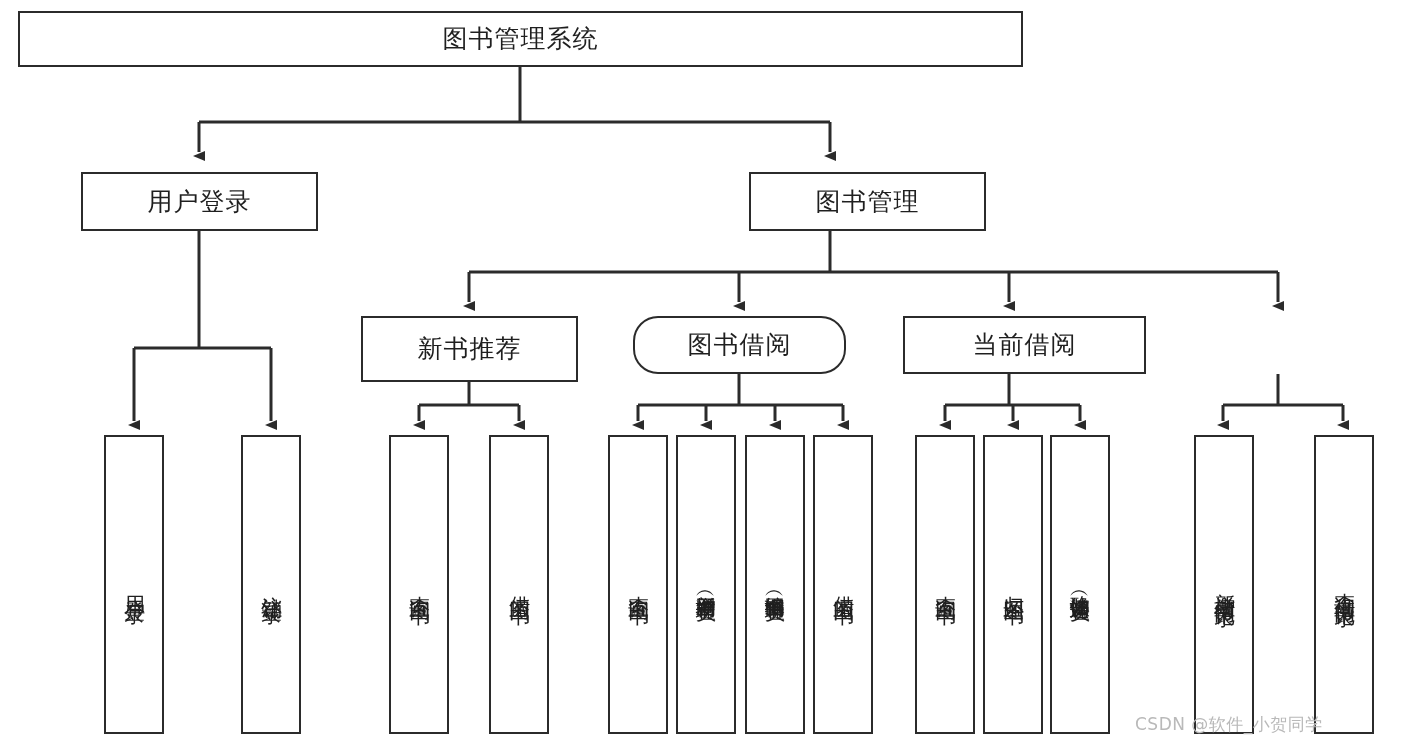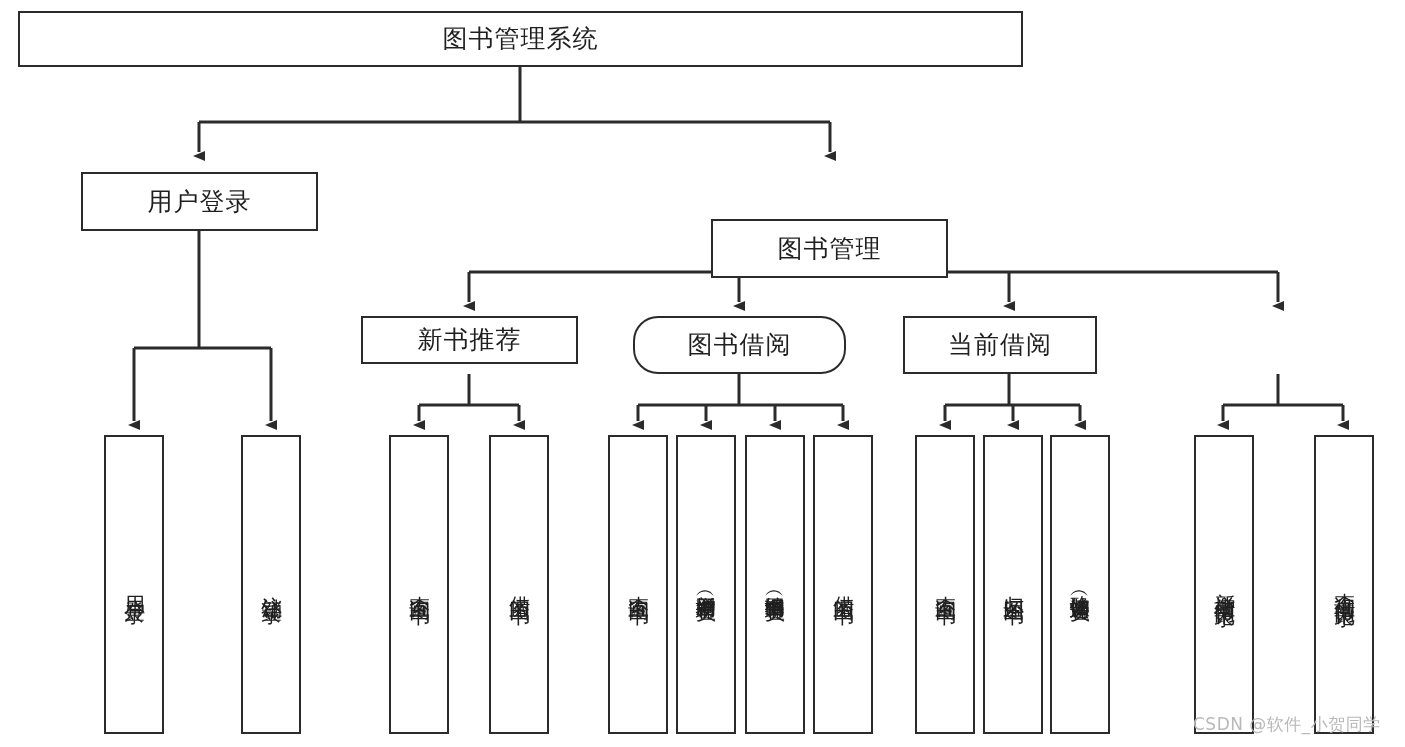--- a/index.html
+++ b/index.html
@@ -59,21 +59,21 @@
     line-height: 1.12;
     letter-spacing: 3px;
     white-space: nowrap;
   }
   .node.vertical.tall .node-label {
     font-size: 20px;
     letter-spacing: 1px;
   }
   .watermark {
     position: absolute;
-    left: 1193px;
+    left: 1135px;
     top: 713px;
     font-size: 17px;
     color: #b9b9b9;
     letter-spacing: 0.5px;
     white-space: nowrap;
     font-family: "DejaVu Sans", "Liberation Sans", sans-serif;
   }
 </style>
 </head>
 <body>
@@ -135,31 +135,31 @@
     </g>
   </svg>
 
   <div class="node horizontal" style="left:18px; top:11px; width:1005px; height:56px;">
     <span class="node-label">图书管理系统</span>
   </div>
 
   <div class="node horizontal" style="left:81px; top:172px; width:237px; height:59px;">
     <span class="node-label">用户登录</span>
   </div>
-  <div class="node horizontal" style="left:711px; top:172px; width:237px; height:59px;margin-top:47px;">
+  <div class="node horizontal" style="left:749px; top:172px; width:237px; height:59px;">
     <span class="node-label">图书管理</span>
   </div>
 
-  <div class="node horizontal" style="left:361px; top:316px; width:217px; height:48px;">
+  <div class="node horizontal" style="left:361px; top:316px; width:217px; height:66px;">
     <span class="node-label">新书推荐</span>
   </div>
   <div class="node horizontal" style="left:633px; top:316px; width:213px; height:58px;border-radius:25px;">
     <span class="node-label">图书借阅</span>
   </div>
-  <div class="node horizontal" style="left:903px; top:316px; width:194px; height:58px;">
+  <div class="node horizontal" style="left:903px; top:316px; width:243px; height:58px;">
     <span class="node-label">当前借阅</span>
   </div>
 
   <div class="node vertical" style="left:104px; top:435px; width:60px; height:299px;">
     <span class="node-label">用户登录</span>
   </div>
   <div class="node vertical" style="left:241px; top:435px; width:60px; height:299px;">
     <span class="node-label">注销登录</span>
   </div>
 

